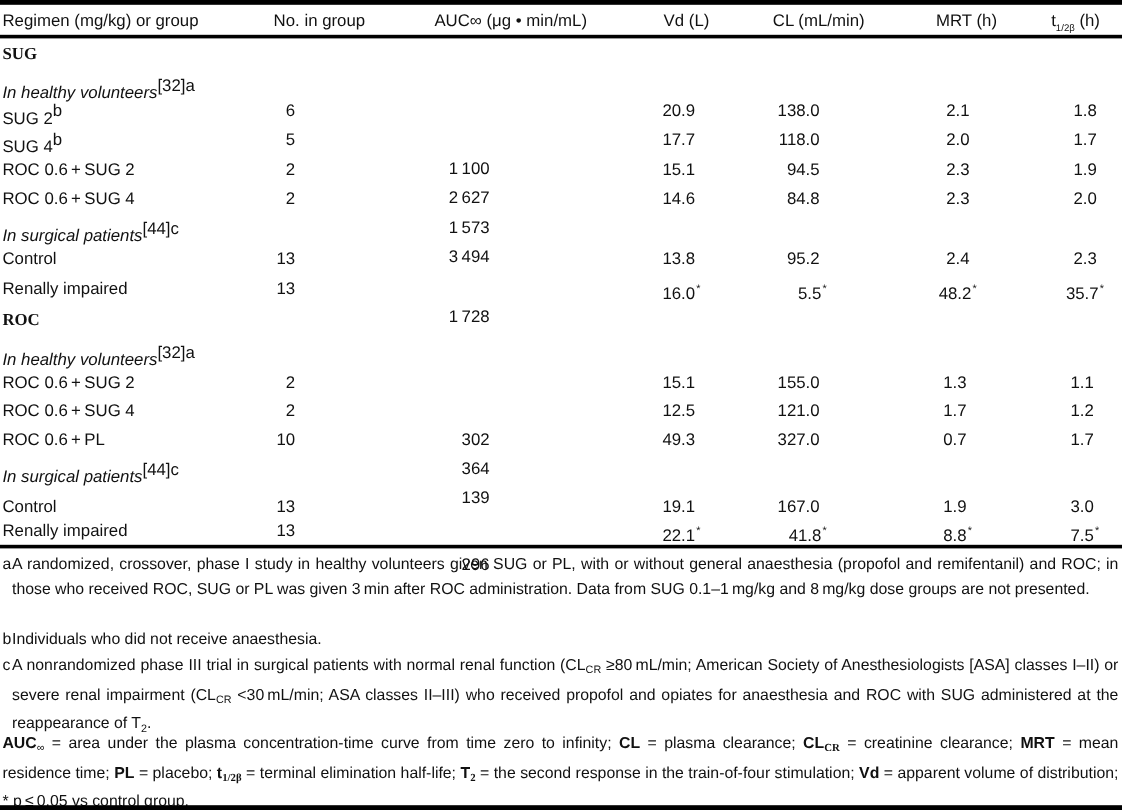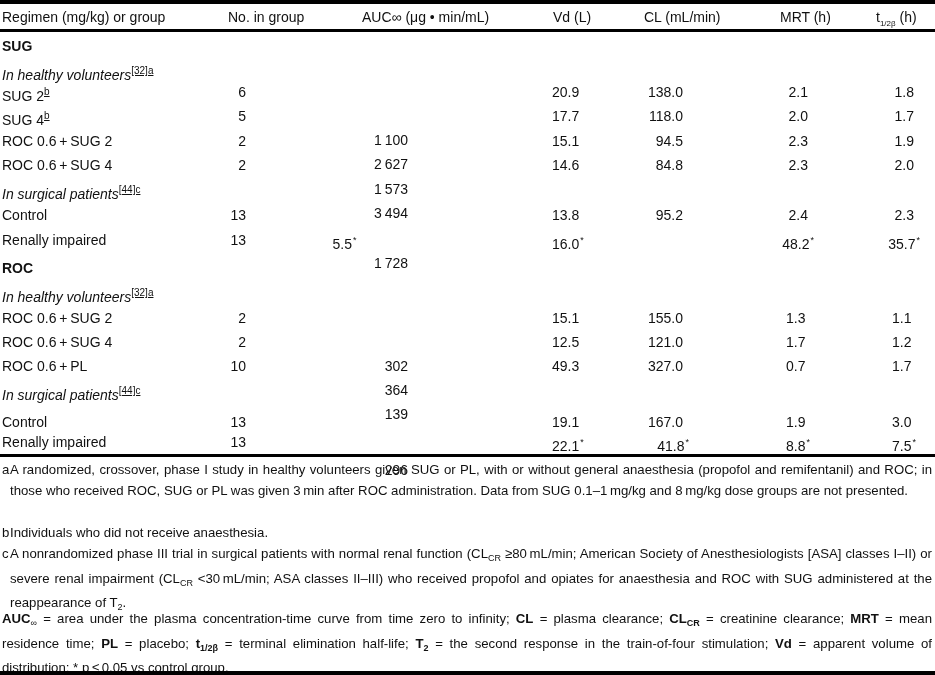--- a/index.html
+++ b/index.html
@@ -27,23 +27,23 @@
     .h5 { left: 780px; }
     .h6 { left: 876px; }
 
     .num-n { left: 0; width: 246px; text-align: right; }
     .num-auc { left: 0; width: 408px; text-align: right; margin-top: 48px; }
     .num-vd { left: 552px; }
     .num-cl { left: 0; width: 683px; text-align: right; }
     .num-mrt { left: 0; width: 808px; text-align: right; }
     .num-t { left: 0; width: 914px; text-align: right; }
     .star { font-size: 9px; vertical-align: 6px; margin-left: 1px; }
-    .bold { font-weight: bold; }
+    .bold { font-weight: bold; font-family: Liberation Serif, serif; }
     .ital { font-style: italic; }
-    sup.ref { font-size: 10px; vertical-align: 6px; font-style: normal; text-decoration: underline; }
+    sup.ref { font-size: 14px; vertical-align: 6px; font-style: normal; }
 
     .fn { position: absolute; left: 2px; width: 930px; font-size: 13.2px; line-height: 20.5px; color: #111; }
     .fn .letter { position: absolute; left: 0; top: 0; }
     .fn .text { margin-left: 8px; text-align: justify; text-align-last: left; }
     .abbr { position: absolute; left: 2px; width: 930px; font-size: 13.2px; line-height: 20.5px; text-align: justify; }
     sub.s { font-size: 9px; vertical-align: -3px; }
     .tsub { font-size: 8px; vertical-align: -4px; }
   </style>
 </head>
 <body>
@@ -115,21 +115,21 @@
   <span class="cell num-auc">1 728</span>
   <span class="cell num-vd">13.8</span>
   <span class="cell num-cl">95.2</span>
   <span class="cell num-mrt">2.4</span>
   <span class="cell num-t">2.3</span>
 </div>
 <div class="row" style="top:229px;">
   <span class="cell c0">Renally impaired</span>
   <span class="cell num-n">13</span>
   <span class="cell num-vd"><span>16.0</span><span class="star">*</span></span>
-  <span class="cell num-cl" style="width:689px;text-align:center;"><span>5.5</span><span class="star">*</span></span>
+  <span class="cell num-cl" style="width:689px;"><span>5.5</span><span class="star">*</span></span>
   <span class="cell num-mrt" style="width:814px;"><span>48.2</span><span class="star">*</span></span>
   <span class="cell num-t" style="width:920px;"><span>35.7</span><span class="star">*</span></span>
 </div>
 
 <div class="row" style="top:257px;padding-left:24px;">
   <span class="cell c0 bold">ROC</span>
 </div>
 <div class="row" style="top:282px;">
   <span class="cell c0 ital"><span>In healthy volunteers</span><sup class="ref">[32]a</sup></span>
 </div>

